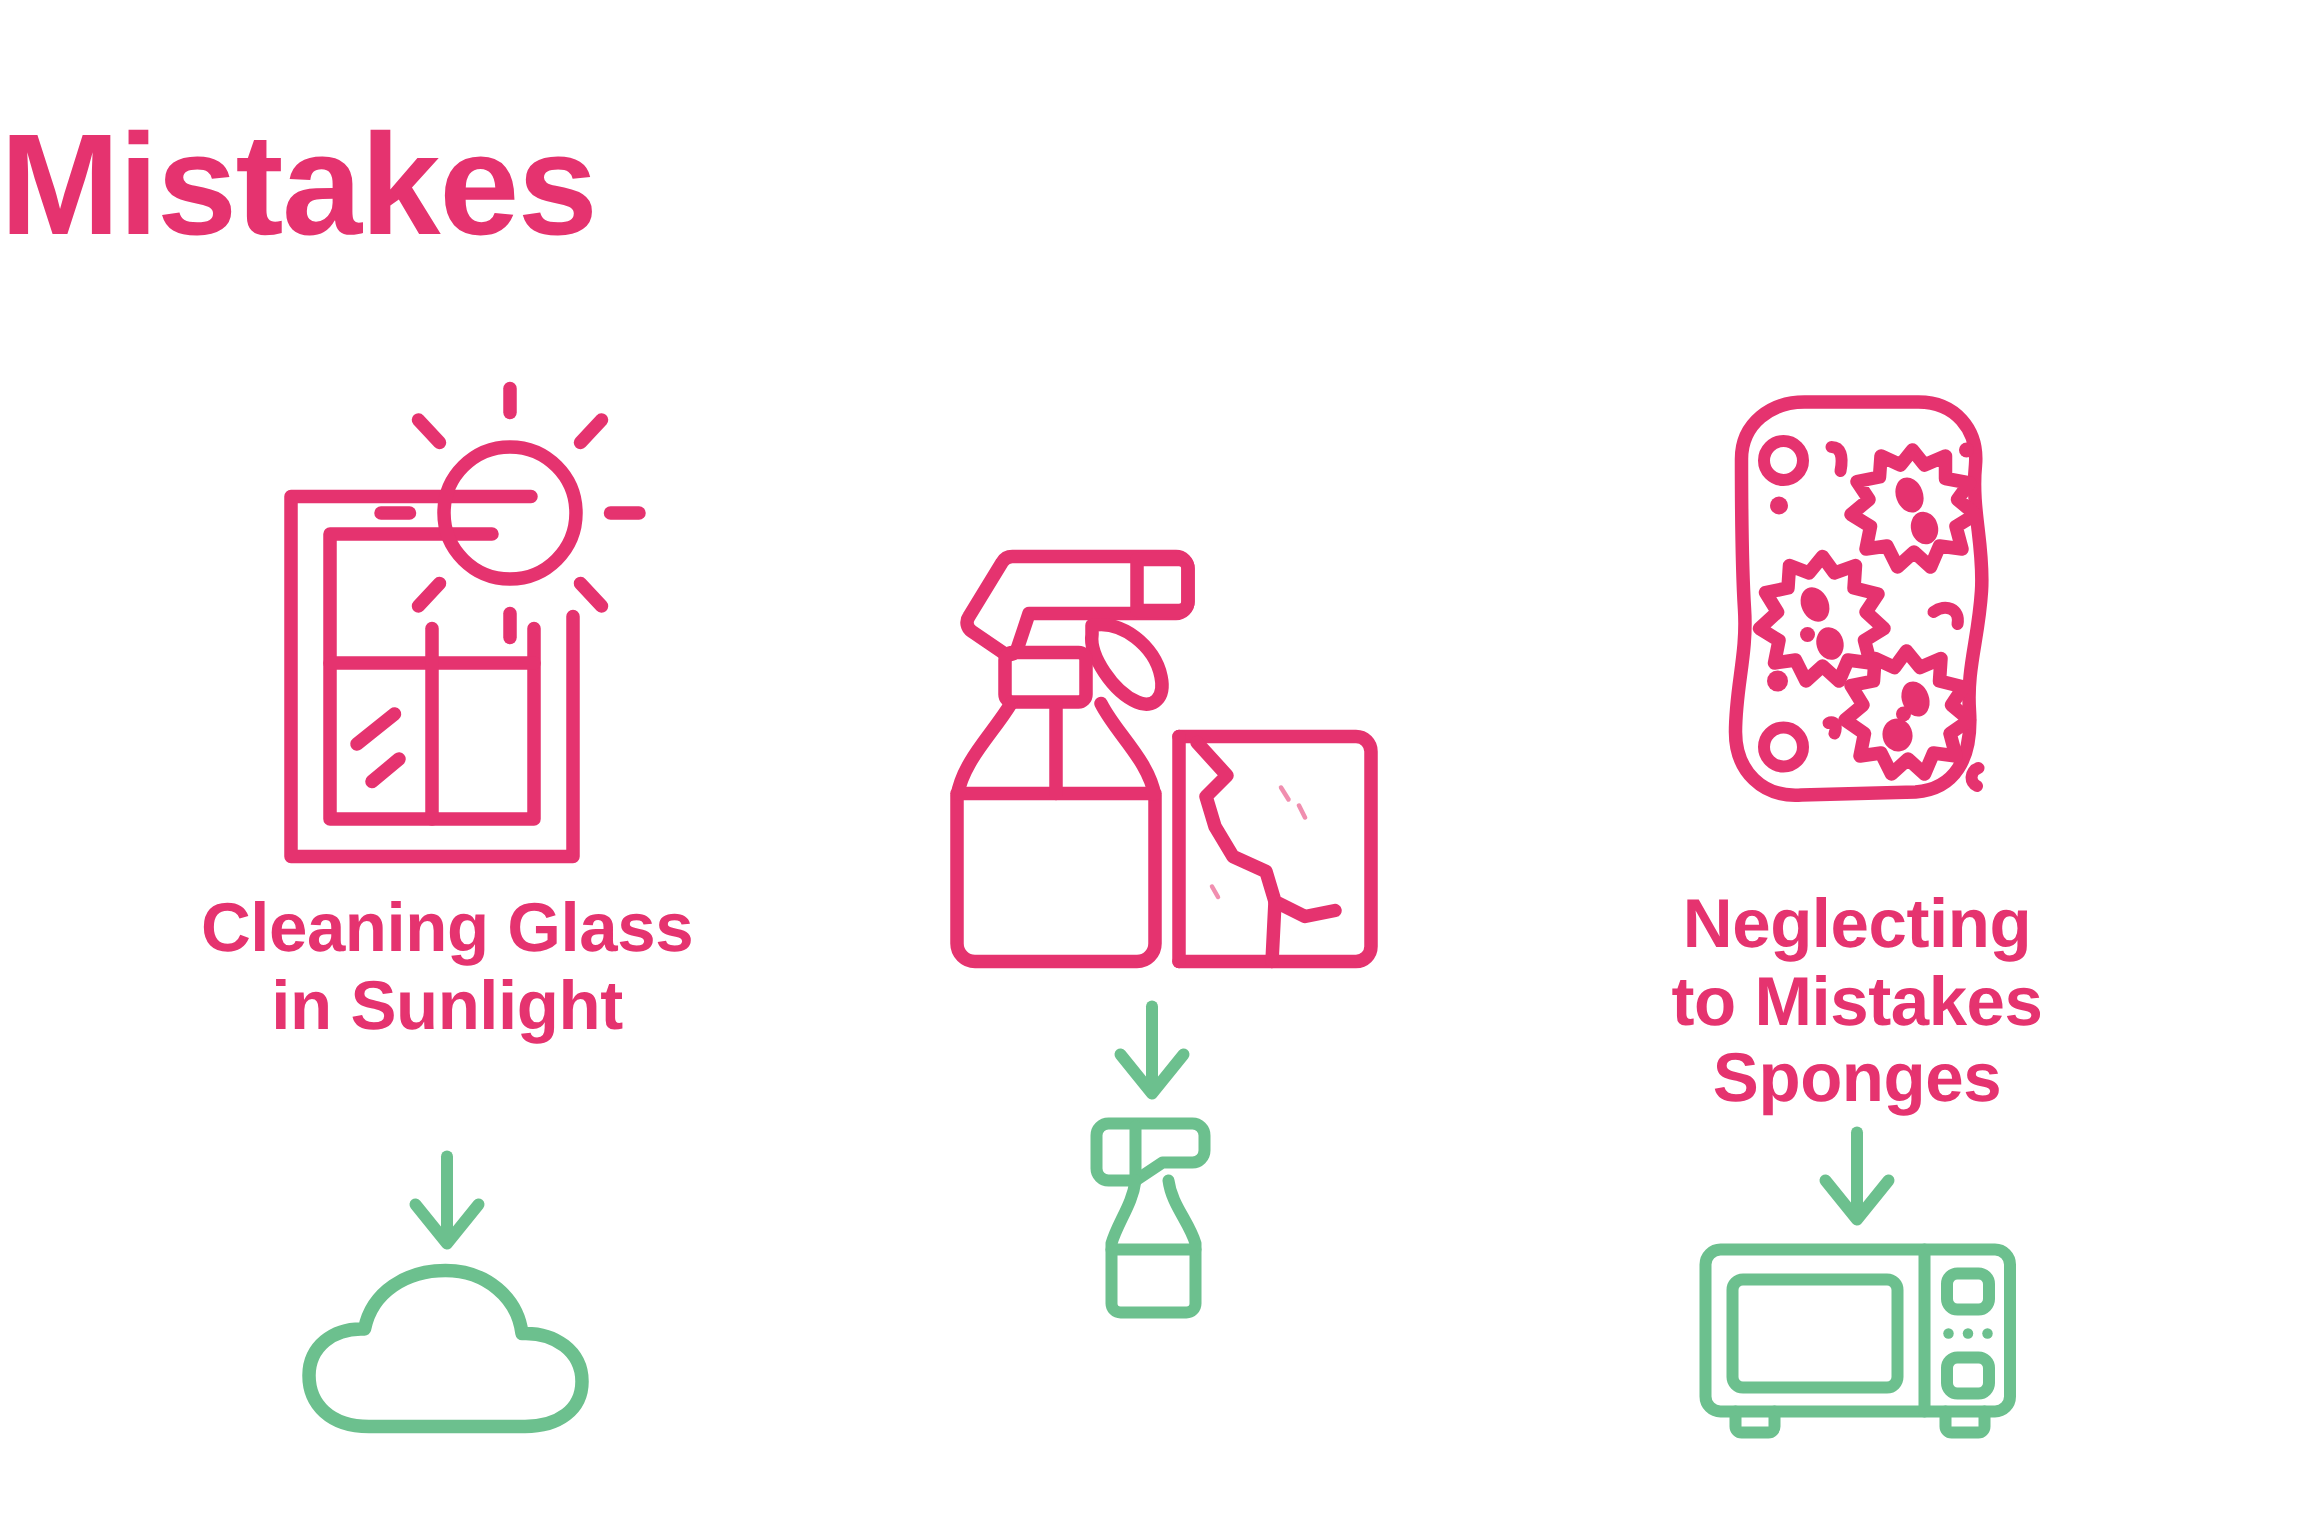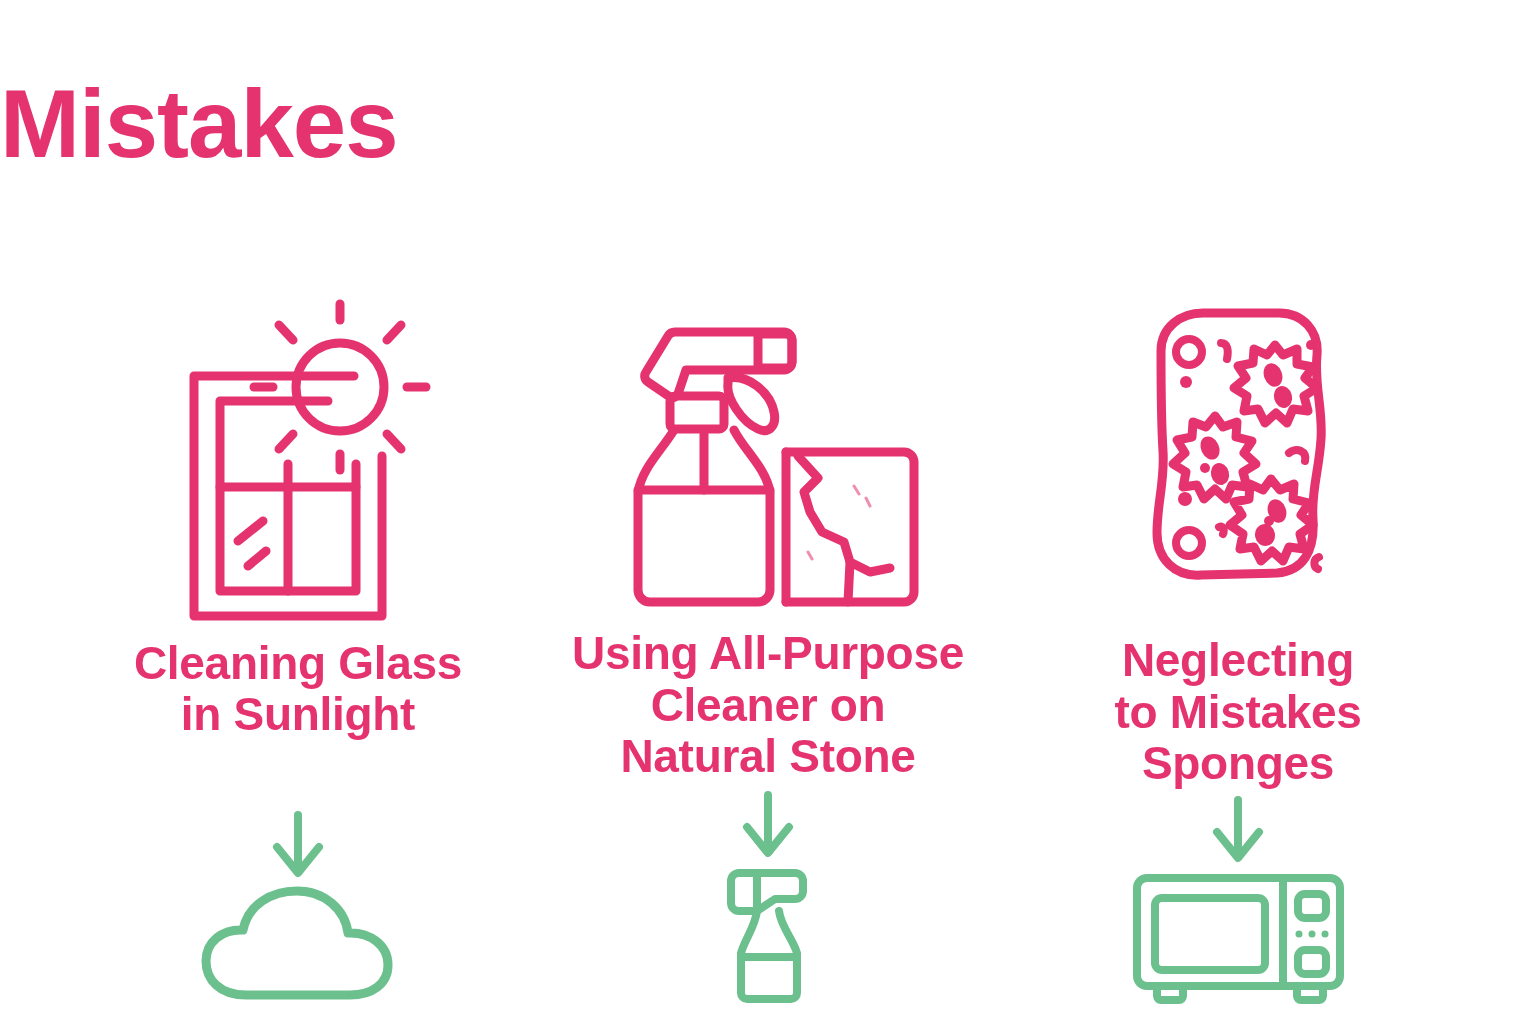--- a/index.html
+++ b/index.html
@@ -33,21 +33,21 @@
 
   
   .columns {
     position: absolute;
     top: 215px;
     left: 0;
     width: 1536px;
     height: 790px;
     display: flex;
     flex-direction: row;
-    align-items: flex-end;
+    align-items: center;
     justify-content: center;
   }
   .col {
     width: 450px;
     display: flex;
     flex-direction: column;
     align-items: center;
   }
   .col-1 { margin-right: 20px; }
   .col-2 { margin-right: 20px; }
@@ -215,23 +215,20 @@
           </g>
 
           <g fill="none" stroke="#e5336f" stroke-width="3" stroke-linecap="round" opacity="0.55">
             <path d="M236 186 L241 194"></path>
             <path d="M248 198 L252 206"></path>
             <path d="M190 252 L194 259"></path>
           </g>
         </svg>
       </div>
 
-      <div class="caption">Using All-Purpose
-Cleaner on
-Natural Stone</div>
 
       <div class="arrow-slot">
         <svg width="54" height="66" viewBox="0 0 54 66">
           <g fill="none" stroke="#6cc08e" stroke-width="8" stroke-linecap="round" stroke-linejoin="round">
             <path d="M27 2 L27 56"></path>
             <path d="M6 34 L27 60 L48 34"></path>
           </g>
         </svg>
       </div>
 

